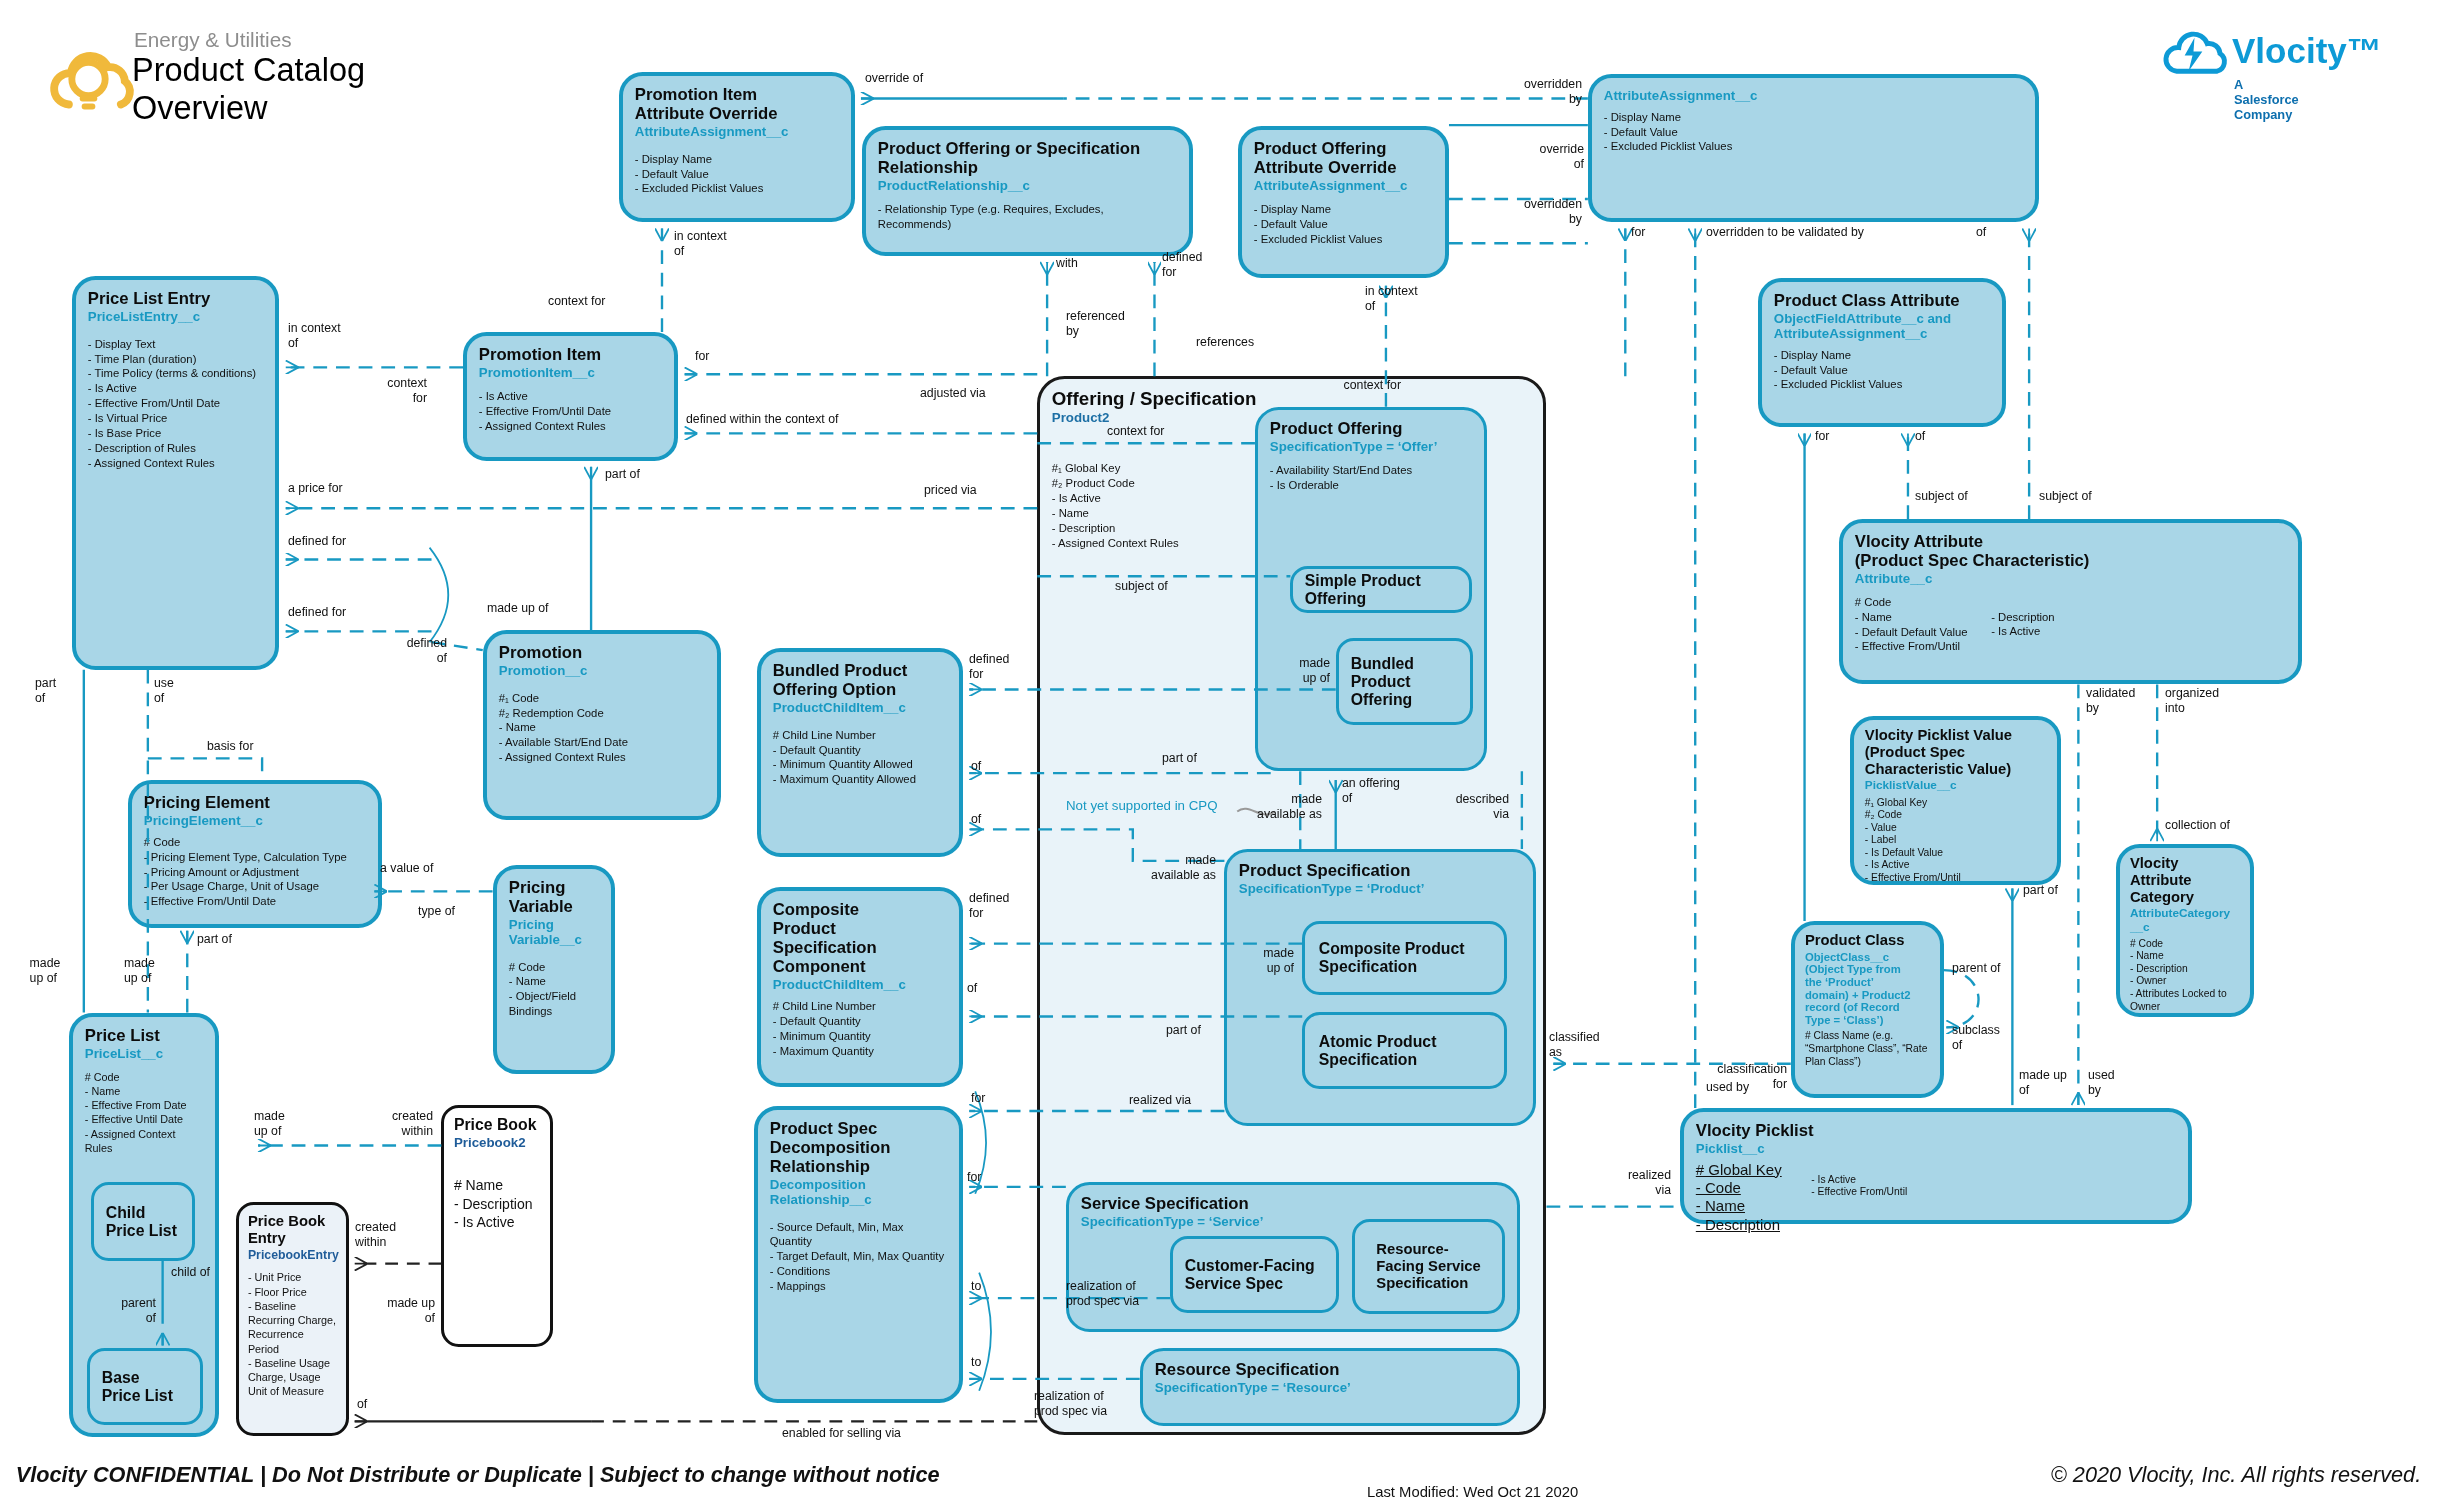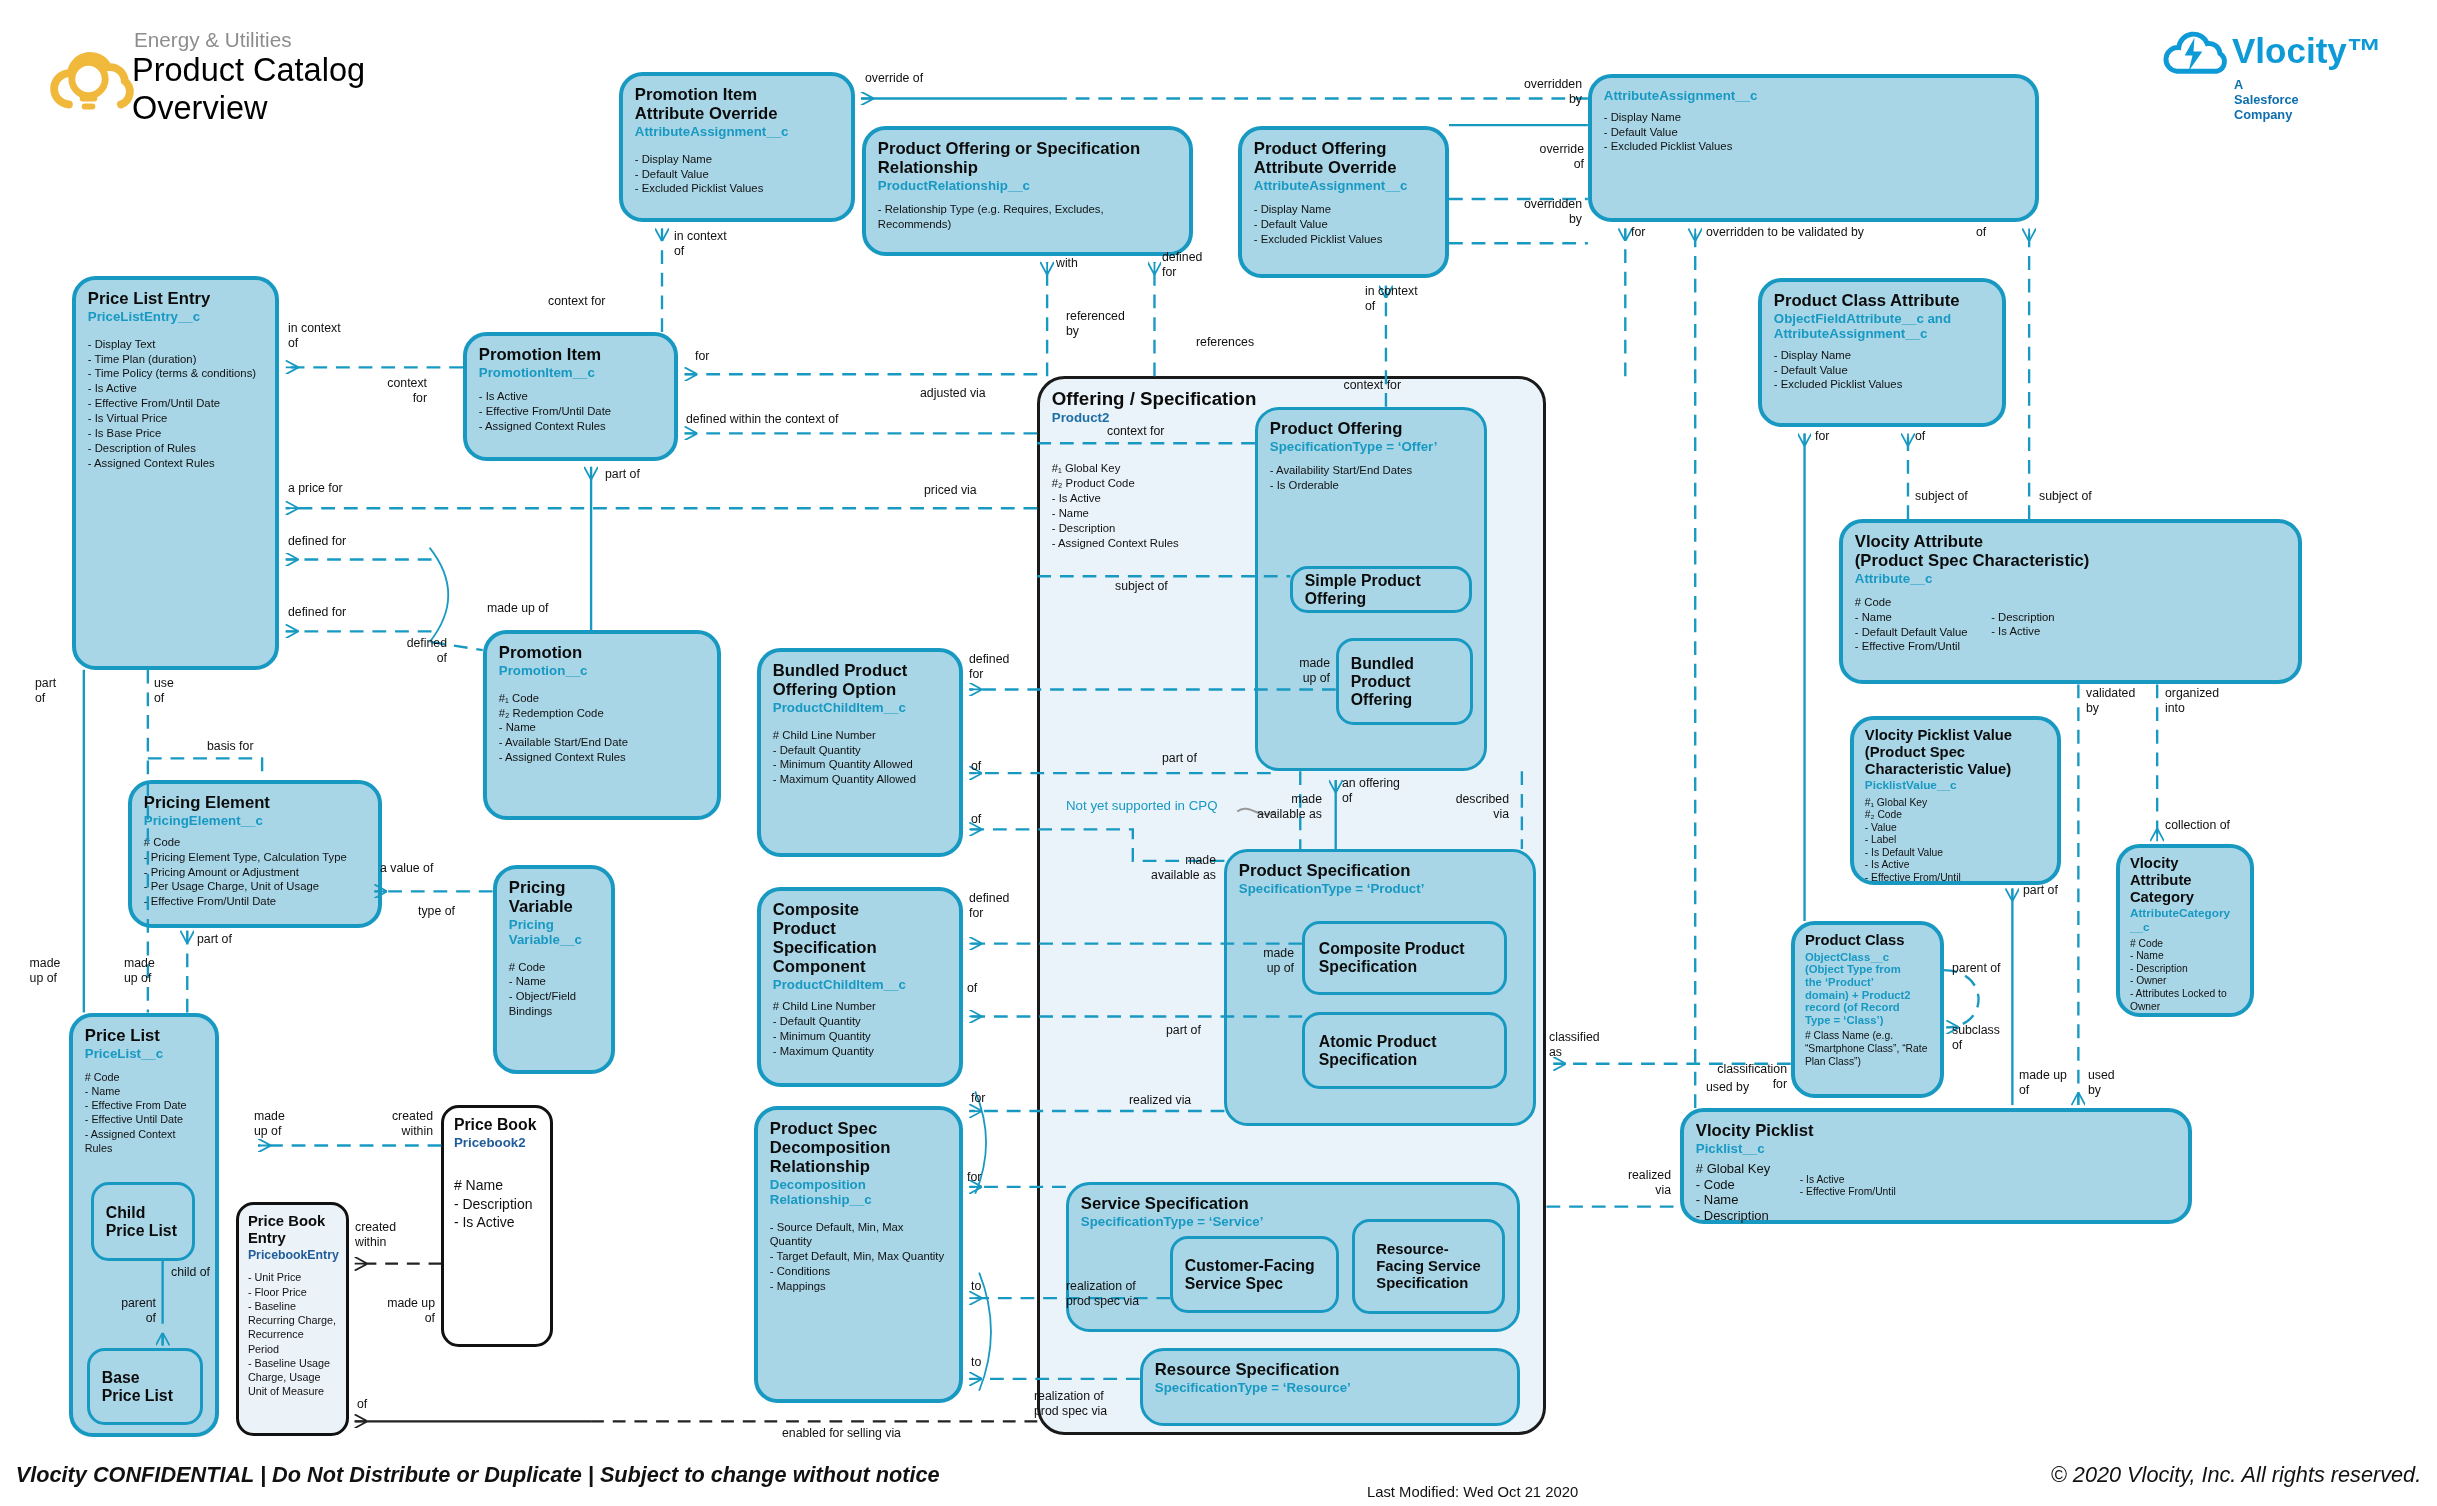--- a/index.html
+++ b/index.html
@@ -452,21 +452,21 @@
 Type = ‘Class’)</div>
   <div class="ef" style="margin-top:3.9px;font-size:10.3px;line-height:1.22;">
       <div># Class Name (e.g. “Smartphone Class”, “Rate Plan Class”)</div>
     </div>
 </div>
 
 <div class="ent" style="left:1680px;top:1108px;width:512px;height:116px;">
   <div class="et">Vlocity Picklist</div>
   <div class="es">Picklist__c</div>
   <div class="cols" style="margin-top:3.9px;gap:29.6px;">
-    <div class="ef" style="margin-top:0;font-size:13px;line-height:1.22;">
+    <div class="ef" style="margin-top:0;font-size:15px;line-height:1.22;text-decoration:underline;">
         <div># Global Key</div>
         <div>- Code</div>
         <div>- Name</div>
         <div>- Description</div>
       </div>
     <div class="ef" style="margin-top:12.8px;font-size:10.3px;line-height:1.22;">
         <div>- Is Active</div>
         <div>- Effective From/Until</div>
       </div>
   </div>

